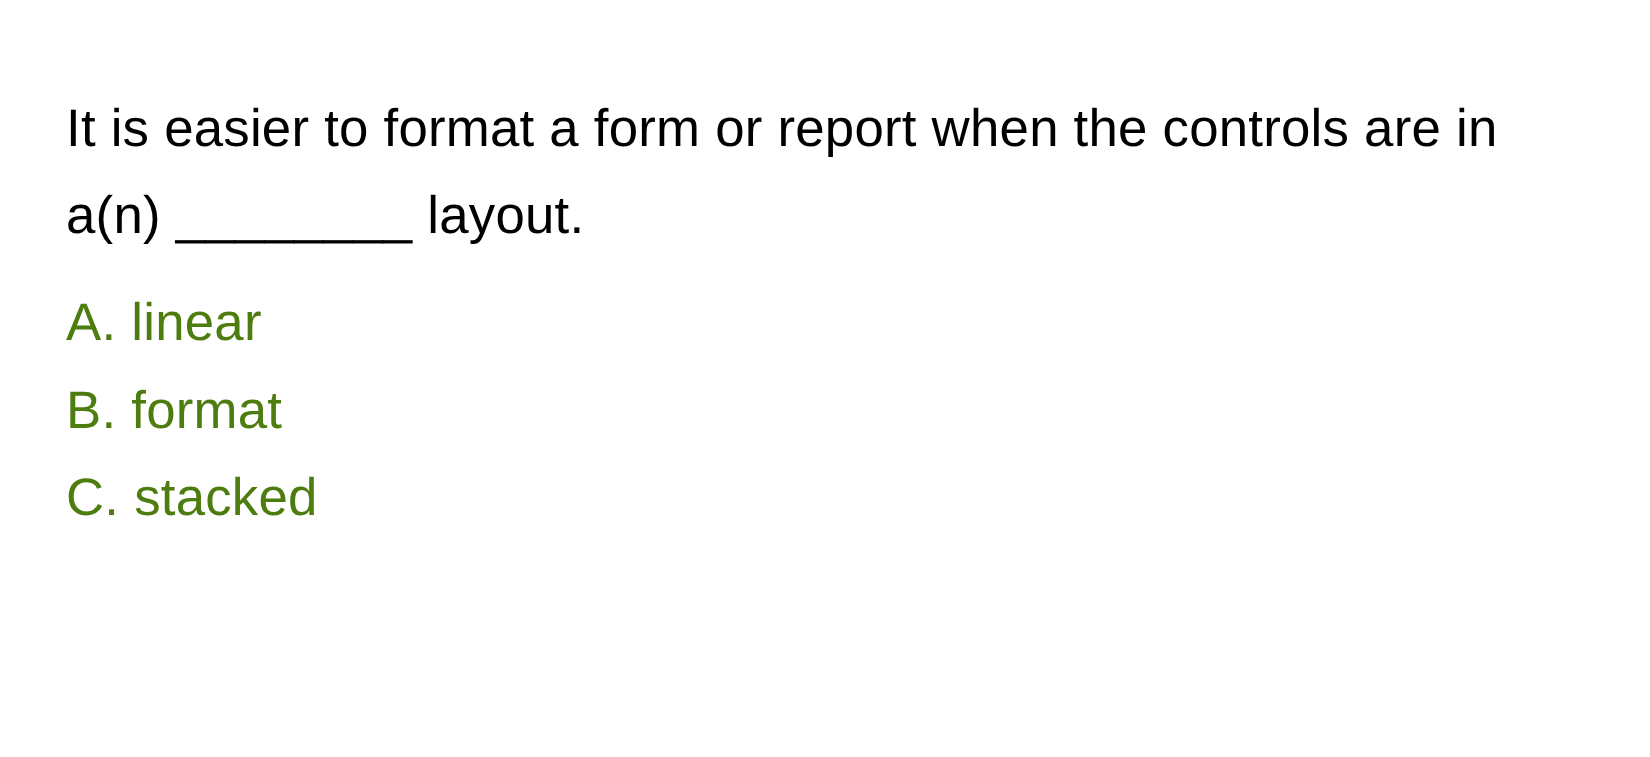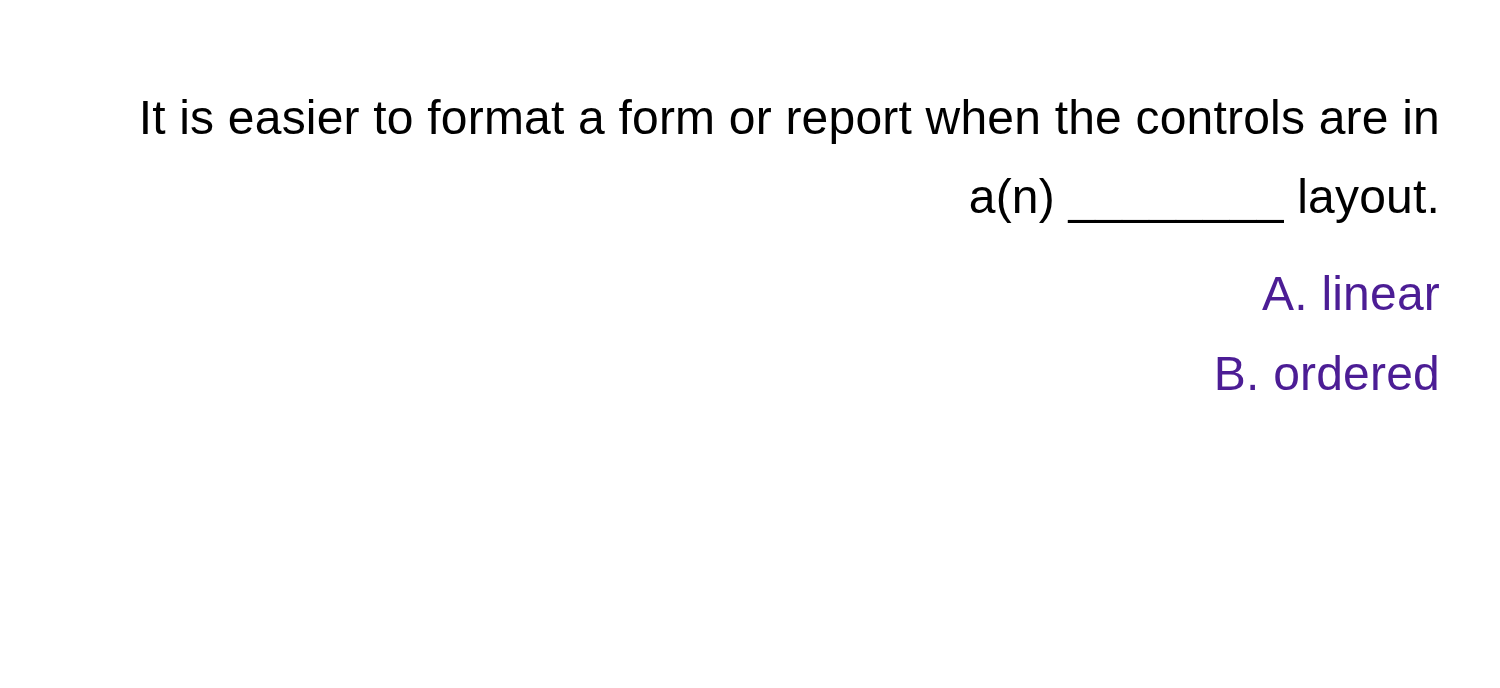--- a/index.html
+++ b/index.html
@@ -1,19 +1,18 @@
 <!DOCTYPE html>
 <html><head>
   <meta charset="utf-8">
   <style>
     * {
       margin: 0;
       padding: 0;
       box-sizing: border-box;
-      text-align: right;
     }
     body {
       width: 1500px;
       height: 688px;
       background: #ffffff;
       font-family: -apple-system, BlinkMacSystemFont, "Segoe UI", Helvetica, Arial, sans-serif;
       padding: 78px 60px 0 60px;
     }
     .question-text {
       font-size: 48px;
@@ -21,21 +20,21 @@
       color: #000000;
       font-weight: 400;
       letter-spacing: 0.2px;
     }
     .options {
       margin-top: 18px;
     }
     .option-row {
       font-size: 48px;
       line-height: 1.65;
-      color: #4c1d95;
+      color: #4d7c0f;
       font-weight: 400;
       letter-spacing: 0.2px;
     }
     .option-label {
       display: inline;
     }
     .option-text {
       display: inline;
     }
   </style>
@@ -44,15 +43,19 @@
 
 <div class="question-text">It is easier to format a form or report when the controls are in a(n) ________ layout.</div>
 
 <div class="options">
   <div class="option-row">
     <span class="option-label">A.</span>
     <span class="option-text">linear</span>
   </div>
   <div class="option-row">
     <span class="option-label">B.</span>
-    <span class="option-text">ordered</span>
+    <span class="option-text">format</span>
+  </div>
+  <div class="option-row">
+    <span class="option-label">C.</span>
+    <span class="option-text">stacked</span>
   </div>
 </div>
 
 </body></html>

